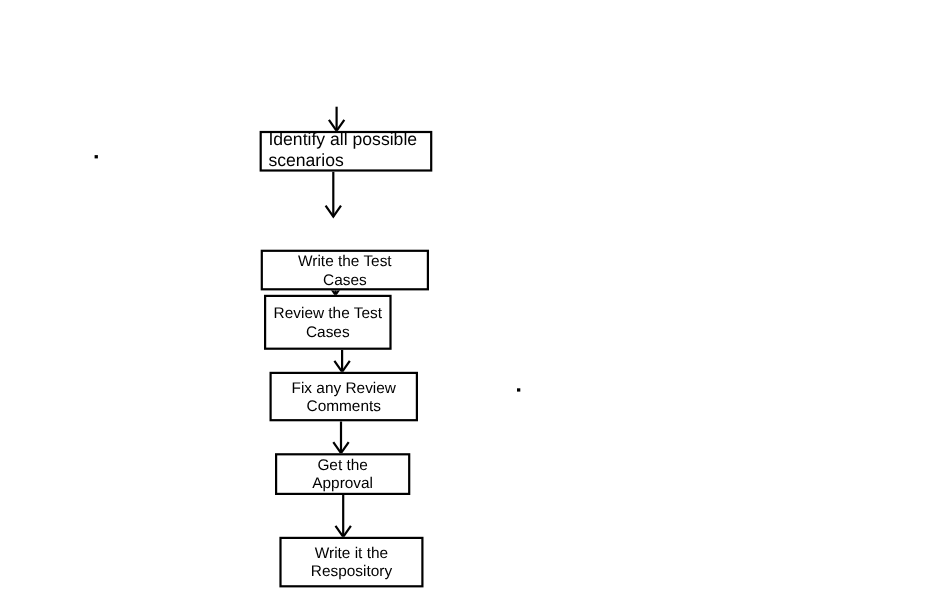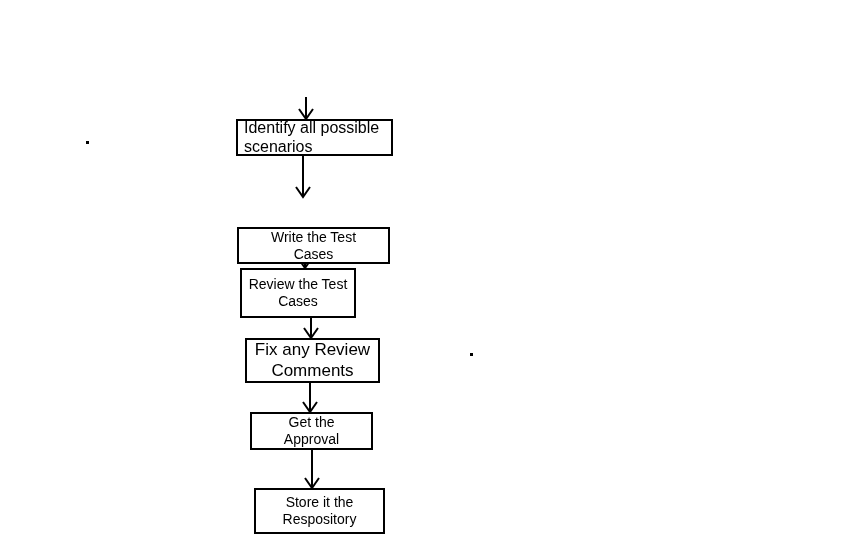--- a/index.html
+++ b/index.html
@@ -89,21 +89,21 @@
         <line x1="12" y1="0" x2="12" y2="38" stroke="#000000" stroke-width="2"></line>
         <polyline points="5,28 12,38 19,28" fill="none" stroke="#000000" stroke-width="2"></polyline>
       </svg>
     </div>
     <div class="node lefty" style="left: 236px; top: 119px; width: 157px; height: 37px; border-color: rgb(0, 0, 0); color: rgb(0, 0, 0); font-size: 16px;"><span>Identify all possible
 scenarios</span></div>
     <div class="node" style="left: 237px; top: 197px; width: 153px; height: 37px; border-color: rgb(0, 0, 0); color: rgb(0, 0, 0); font-size: 14px; margin-top: 30px;"><span>Write the Test
 Cases</span></div>
     <div class="node" style="left: 240px; top: 268px; width: 116px; height: 50px; border-color: rgb(0, 0, 0); color: rgb(0, 0, 0); font-size: 14px;"><span>Review the Test
 Cases</span></div>
-    <div class="node" style="left: 245px; top: 338px; width: 135px; height: 45px; border-color: rgb(0, 0, 0); color: rgb(0, 0, 0); font-size: 17px;"><span>Fix any Review
+    <div class="node" style="left: 245px; top: 338px; width: 135px; height: 45px; border-color: rgb(0, 0, 0); color: rgb(0, 0, 0); font-size: 14px;"><span>Fix any Review
 Comments</span></div>
     <div class="node" style="left: 250px; top: 412px; width: 123px; height: 38px; border-color: rgb(0, 0, 0); color: rgb(0, 0, 0); font-size: 14px; align-items: center;"><span>Get the
 Approval</span></div>
-    <div class="node" style="left: 254px; top: 488px; width: 131px; height: 46px; border-color: rgb(0, 0, 0); color: rgb(0, 0, 0); font-size: 14px;"><span>Store it the
+    <div class="node" style="left: 254px; top: 488px; width: 131px; height: 46px; border-color: rgb(0, 0, 0); color: rgb(0, 0, 0); font-size: 14px;"><span>Write it the
 Respository</span></div>
     <div class="dot" style="left: 86px; top: 141px; width: 3px; height: 3px; background: rgb(0, 0, 0);"></div>
     <div class="dot" style="left: 470px; top: 353px; width: 3px; height: 3px; background: rgb(0, 0, 0);"></div>
   </div>
 
 </body></html>

